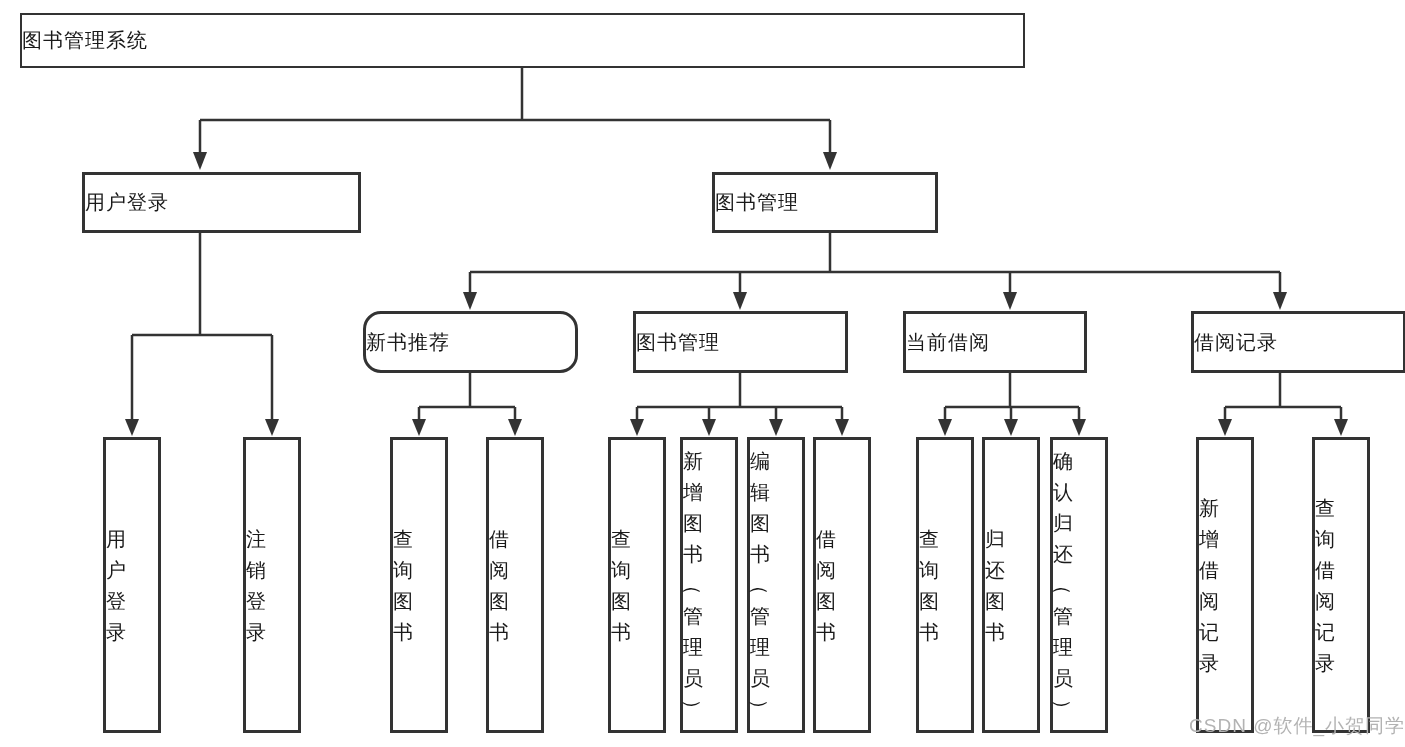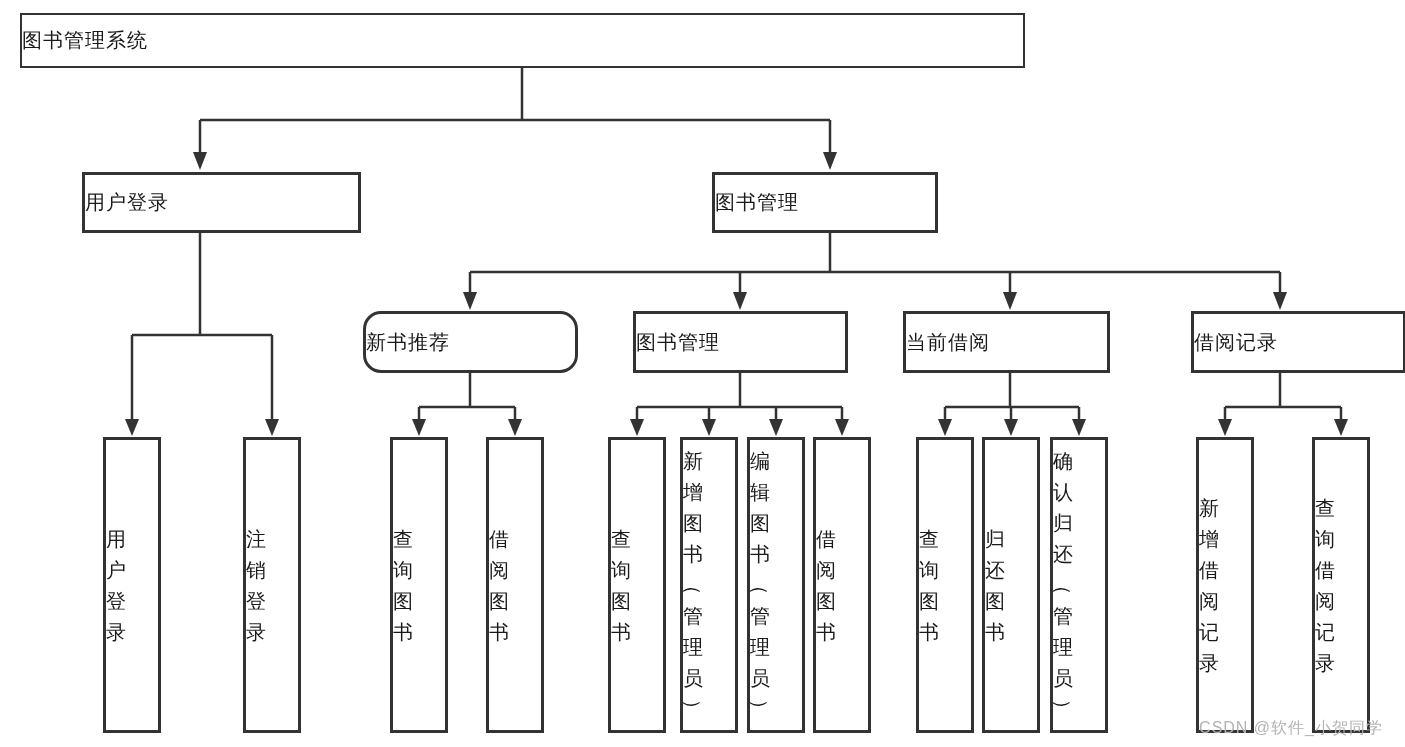--- a/index.html
+++ b/index.html
@@ -26,22 +26,22 @@
     display:flex;flex-direction:column;
     align-items:center;justify-content:center;
     height:100%;
     font-size:20px;line-height:1.1;
     letter-spacing:0;
   }
   .vtext span{display:block;margin:4.5px 0;}
   .vtext span.rot{transform:rotate(90deg);}
   .watermark{
     position:absolute;
-    right:22px;bottom:8px;
-    font-size:16px;
+    right:0;bottom:8px;
+    font-size:19px;
     color:#b3b3b3;
     letter-spacing:1px;
     white-space:nowrap;
   }
 </style>
 </head>
 <body>
 
 <div class="stage">
 
@@ -92,21 +92,21 @@
   <div class="node" style="left:712px;top:172px;width:226px;height:61px;">
     <span>图书管理</span>
   </div>
 
   <div class="node" style="left:363px;top:311px;width:215px;height:62px;border-radius:18px;">
     <span>新书推荐</span>
   </div>
   <div class="node" style="left:633px;top:311px;width:215px;height:62px;">
     <span>图书管理</span>
   </div>
-  <div class="node" style="left:903px;top:311px;width:207px;height:62px;">
+  <div class="node" style="left:903px;top:311px;width:184px;height:62px;">
     <span>当前借阅</span>
   </div>
   <div class="node" style="left:1173px;top:311px;width:215px;height:62px;margin-left:18px;">
     <span>借阅记录</span>
   </div>
 
   <div class="node" style="left:103px;top:437px;width:58px;height:296px;">
     <span class="vtext">
         <span>用</span>
         <span>户</span>

